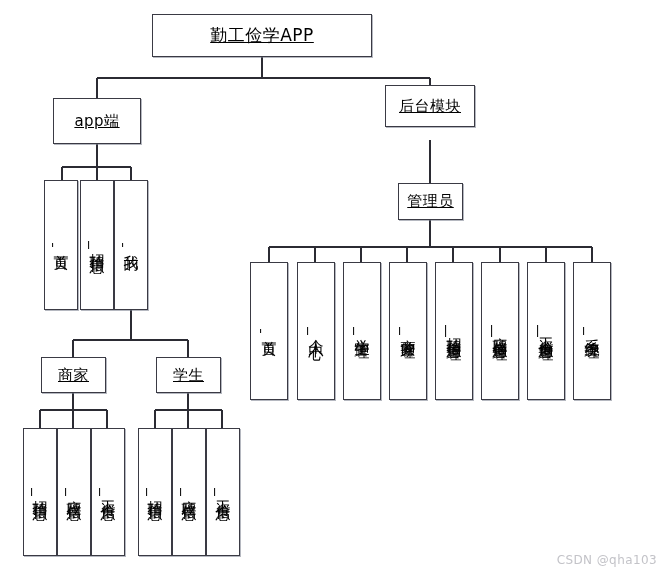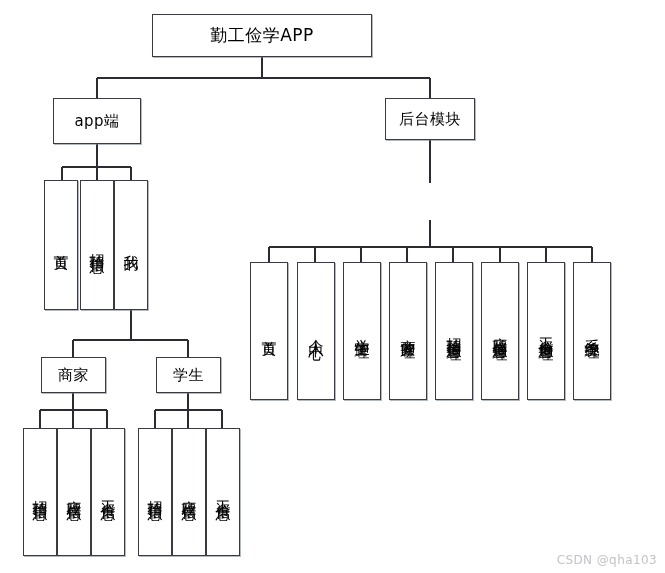--- a/index.html
+++ b/index.html
@@ -32,20 +32,21 @@
     box-sizing: border-box;
     background: #ffffff;
     border: 1px solid #3a3a44;
     box-shadow: 1px 1px 0 rgba(120,125,140,0.55);
     display: flex;
     align-items: center;
     justify-content: center;
     text-align: center;
     color: #000000;
     line-height: 1.08;
+    text-decoration: underline;
   }
   .node.h {
     font-size: 15px;
     letter-spacing: 0.5px;
   }
   .node.root {
     font-size: 17px;
   }
   .node.v {
     writing-mode: vertical-rl;
@@ -119,21 +120,21 @@
     </g>
   </svg>
 
   <div class="node h root" style="left:152px; top:14px; width:220px; height:43px;">
     <span>勤工俭学APP</span>
   </div>
 
   <div class="node h" style="left:53px; top:98px; width:88px; height:46px;">
     <span>app端</span>
   </div>
-  <div class="node h" style="left:385px; top:98px; width:90px; height:42px;">
+  <div class="node h" style="left:385px; top:85px; width:90px; height:42px;">
     <span>后台模块</span>
   </div>
 
   <div class="node v" style="left:44px; top:180px; width:34px; height:130px;">
     <span>首页</span>
   </div>
   <div class="node v" style="left:80px; top:180px; width:34px; height:130px;">
     <span>招聘信息</span>
   </div>
   <div class="node v" style="left:114px; top:180px; width:34px; height:130px;">
@@ -160,20 +161,23 @@
   <div class="node v" style="left:138px; top:428px; width:34px; height:128px;">
     <span>招聘信息</span>
   </div>
   <div class="node v" style="left:172px; top:428px; width:34px; height:128px;">
     <span>应聘信息</span>
   </div>
   <div class="node v" style="left:206px; top:428px; width:34px; height:128px;">
     <span>工资信息</span>
   </div>
 
+  <div class="node h" style="left:398px; top:183px; width:65px; height:37px;">
+    <span>管理员</span>
+  </div>
 
   <div class="node v" style="left:250px; top:262px; width:38px; height:138px;">
     <span>首页</span>
   </div>
   <div class="node v" style="left:297px; top:262px; width:38px; height:138px;">
     <span>个人中心</span>
   </div>
   <div class="node v" style="left:343px; top:262px; width:38px; height:138px;">
     <span>学生管理</span>
   </div>

